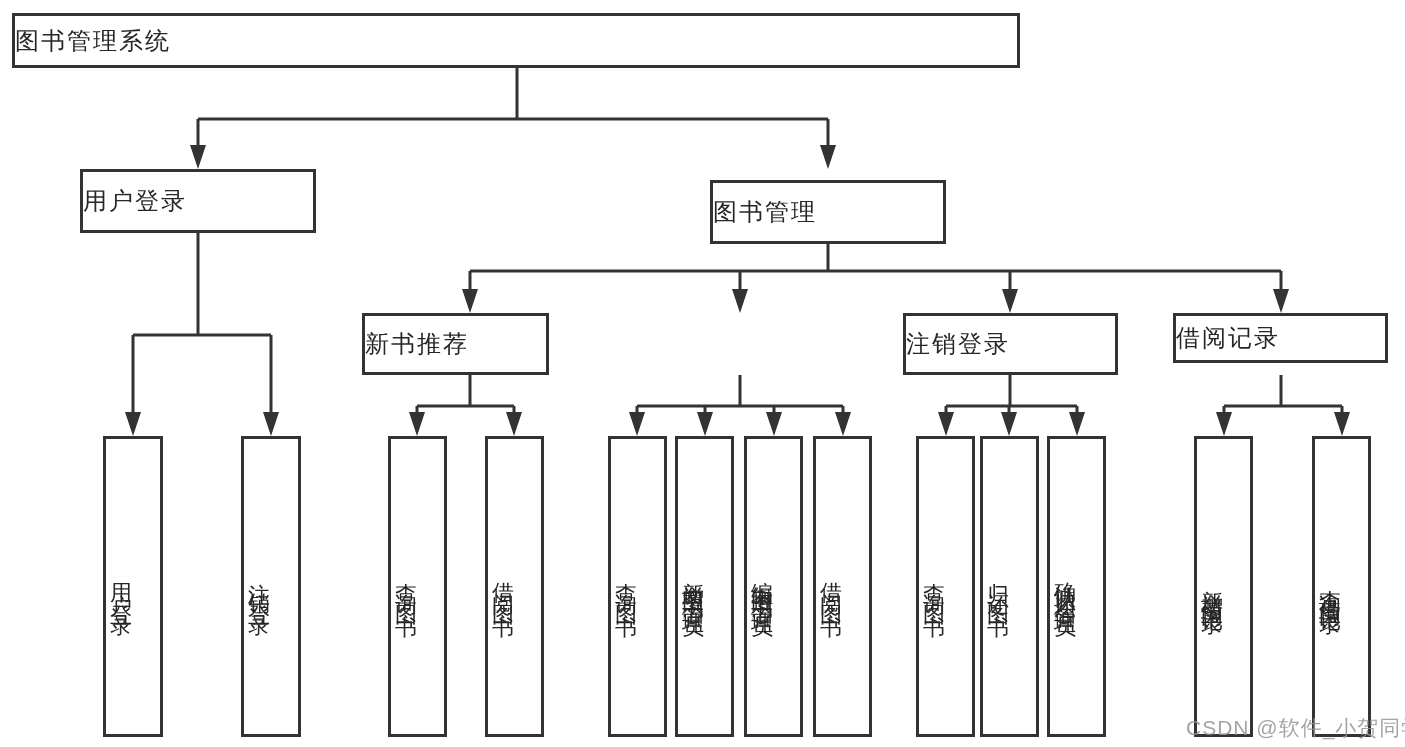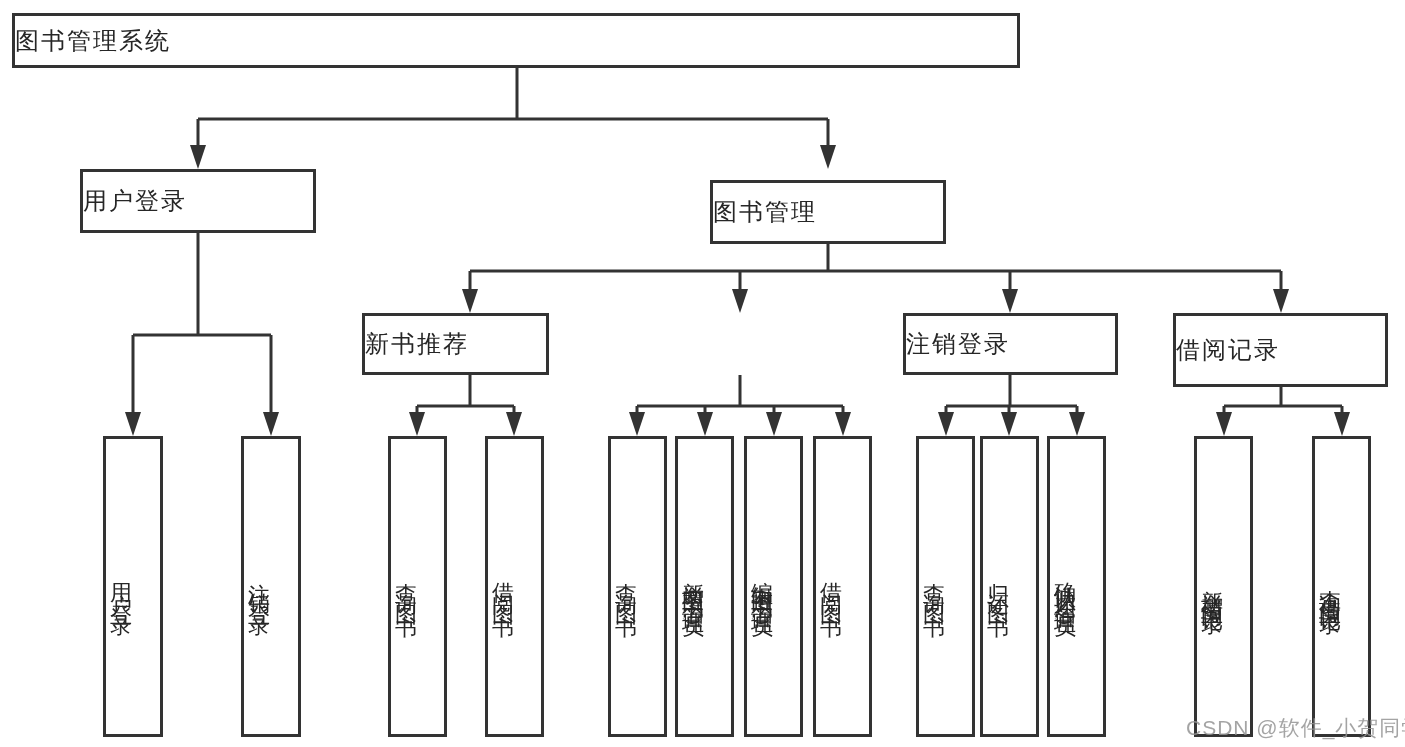--- a/index.html
+++ b/index.html
@@ -117,21 +117,21 @@
   <div class="node h" style="left:710px; top:169px; width:236px; height:64px;margin-top:11px;">
     <span>图书管理</span>
   </div>
 
   <div class="node h" style="left:362px; top:313px; width:187px; height:62px;">
     <span>新书推荐</span>
   </div>
   <div class="node h" style="left:903px; top:313px; width:215px; height:62px;">
     <span>注销登录</span>
   </div>
-  <div class="node h" style="left:1173px; top:313px; width:215px; height:74px;">
+  <div class="node h" style="left:1173px; top:313px; width:215px; height:50px;">
     <span>借阅记录</span>
   </div>
 
   <div class="node v wide" style="left:103px; top:436px; width:60px; height:301px;">
     <span>用户登录</span>
   </div>
   <div class="node v wide" style="left:241px; top:436px; width:60px; height:301px;">
     <span>注销登录</span>
   </div>
 

